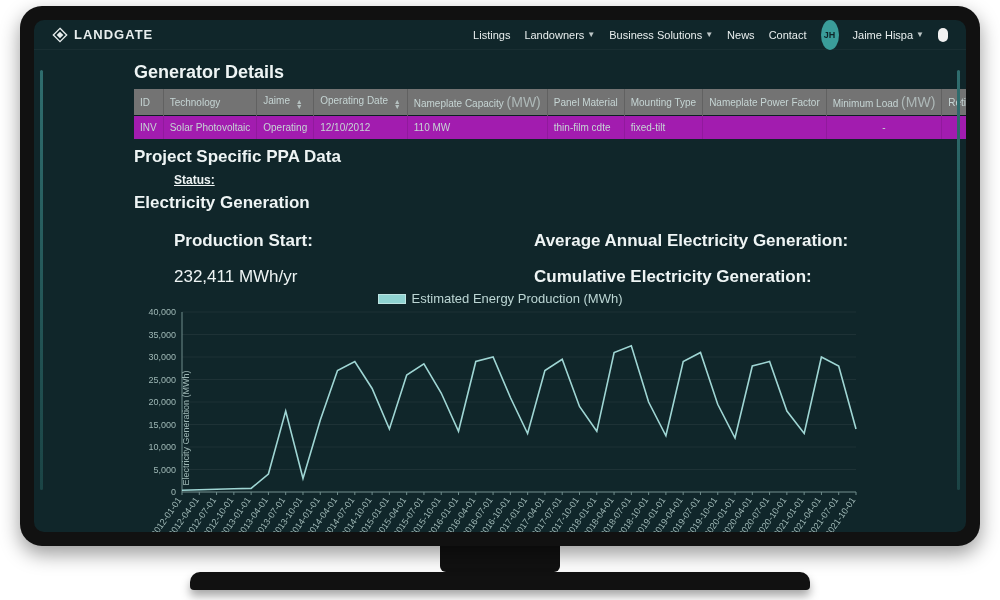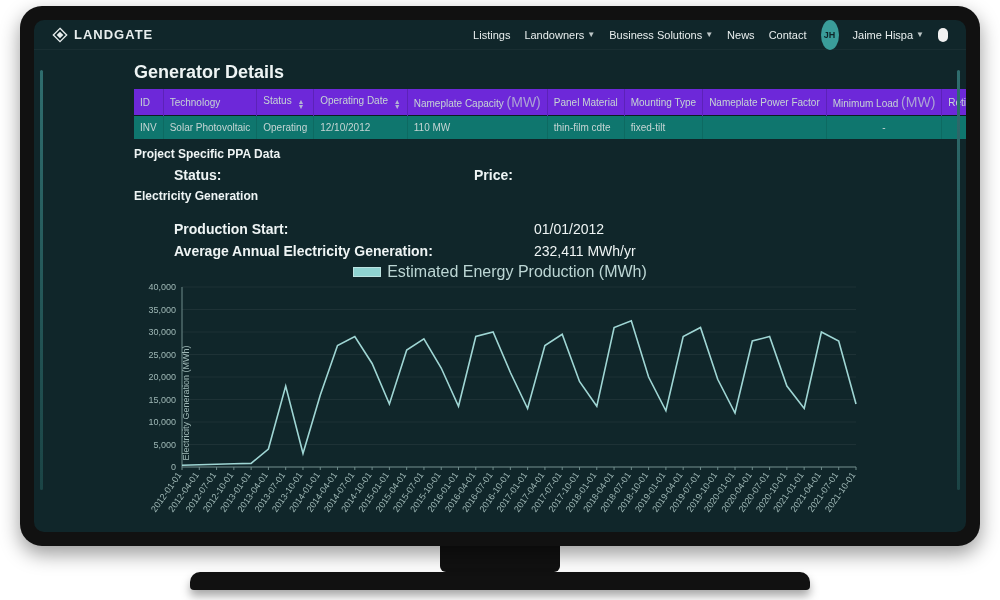--- a/index.html
+++ b/index.html
@@ -57,57 +57,57 @@
   .left-accent { left: 6px; }
   .right-accent { right: 6px; }
 
   .content {
     flex: 1;
     padding: 6px 100px 12px 100px;
     color: #eef4f4;
     overflow: hidden;
   }
   h2.section { font-size: 18px; font-weight: 700; margin: 6px 0 6px 0; }
-  h2.section.small { font-size: 12px; }
+  h2.section.small { font-size: 17px; }
 
   
   table.details {
     width: 100%;
     border-collapse: collapse;
     font-size: 10px;
     color: #c6d5d4;
   }
   table.details thead th {
-    background: #6d28d9;
+    background: #737373;
     font-weight: 400;
     text-align: left;
     padding: 5px 6px;
     border-right: 1px solid rgba(0,0,0,0.15);
     white-space: nowrap;
   }
   table.details thead th:last-child { border-right: none; }
   .mw-sub { font-size: 14px; opacity: 0.7; }
   .sort { display: inline-flex; flex-direction: column; line-height: 5px; font-size: 7px; margin-left: 3px; opacity: 0.8; }
   table.details tbody td {
-    background: #0f766e;
+    background: #a21caf;
     padding: 6px 6px;
     border-top: 1px solid #0c1f21;
     border-right: 1px solid rgba(0,0,0,0.1);
     white-space: nowrap;
   }
   table.details tbody td:last-child { border-right: none; }
 
   
-  .kv { display: grid; grid-template-columns: 300px auto; row-gap: 14px; font-size: 14px; margin-left: 40px; margin-top: 2px; margin-bottom: 4px; }
+  .kv { display: grid; grid-template-columns: 300px auto; row-gap: 14px; font-size: 12px; margin-left: 40px; margin-top: 2px; margin-bottom: 4px; text-decoration: underline; }
   .kv .k { font-weight: 700; }
-  .kv2 { display: grid; grid-template-columns: 360px auto; row-gap: 6px; font-size: 14px; margin-left: 40px; margin-top: 18px; }
+  .kv2 { display: grid; grid-template-columns: 360px auto; row-gap: 16px; font-size: 17px; margin-left: 40px; margin-top: 18px; }
   .kv2 .k { font-weight: 700; }
 
   
-  .legend { display: flex; justify-content: center; align-items: center; gap: 6px; font-size: 16px; color: #bcd6d4; margin-top: 4px; }
+  .legend { display: flex; justify-content: center; align-items: center; gap: 6px; font-size: 13px; color: #bcd6d4; margin-top: 4px; }
   .legend-swatch { width: 28px; height: 10px; background: #8fd3d1; border: 1px solid #bce3e1; }
 
   
   .chart-wrap { position: relative; height: 240px; margin-top: 2px; }
   .chart-wrap svg { display: block; }
   .ylabel {
     position: absolute; left: -6px; top: 50%; transform: translateY(-50%) rotate(-90deg);
     transform-origin: center; font-size: 9px; color: #9fb8b6; white-space: nowrap;
   }
   .ytick text, .xtick text { fill: #9fb8b6; font-size: 9px; }
@@ -155,21 +155,21 @@
     <div class="content">
 
       <h2 class="section">Generator Details</h2>
 
       <table class="details">
         <thead>
           <tr>
             <th>ID</th>
             <th>Technology</th>
             <th>
-              <span>Status</span>
+              <span>Jaime</span>
               <span class="sort">
                   <span>▲</span>
                   <span>▼</span>
                 </span>
             </th>
             <th>
               <span>Operating Date</span>
               <span class="sort">
                   <span>▲</span>
                   <span>▼</span>
@@ -201,29 +201,28 @@
             <td></td>
             <td style="text-align:center;">-</td>
             <td></td>
           </tr>
         </tbody>
       </table>
 
       <h2 class="section small" style="margin-top:8px;">Project Specific PPA Data</h2>
       <div class="kv">
         <span class="k">Status:</span>
-        <span class="k">Price:</span>
       </div>
 
       <h2 class="section small">Electricity Generation</h2>
       <div class="kv2">
         <span class="k">Production Start:</span>
-        <span>01/01/2012</span>
         <span class="k">Average Annual Electricity Generation:</span>
         <span>232,411 MWh/yr</span>
+        <span class="k">Cumulative Electricity Generation:</span>
       </div>
 
       <div class="legend">
         <span class="legend-swatch"></span>
         <span>Estimated Energy Production (MWh)</span>
       </div>
 
       <div class="chart-wrap">
         <span class="ylabel">Electricity Generation (MWh)</span>
         <svg id="chart-svg" width="730" height="240" viewBox="0 0 730 240">

